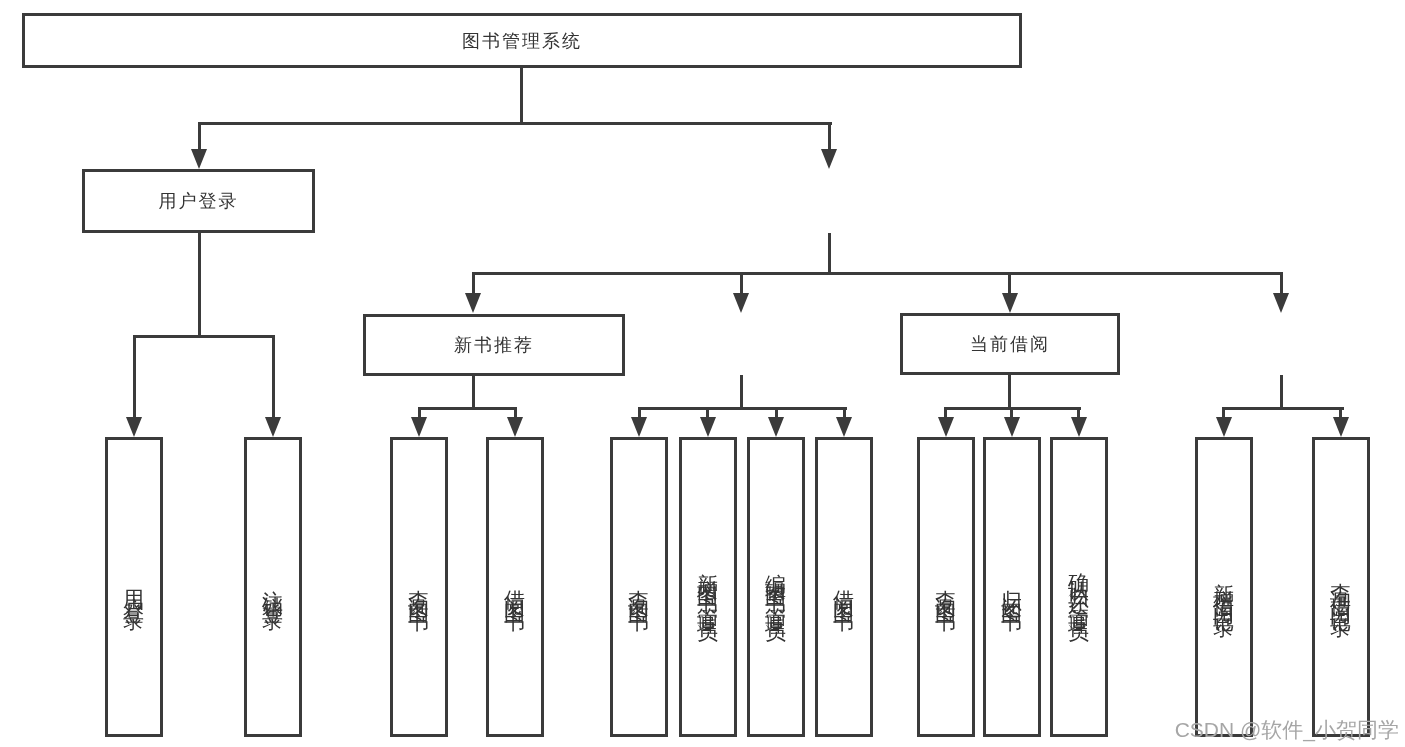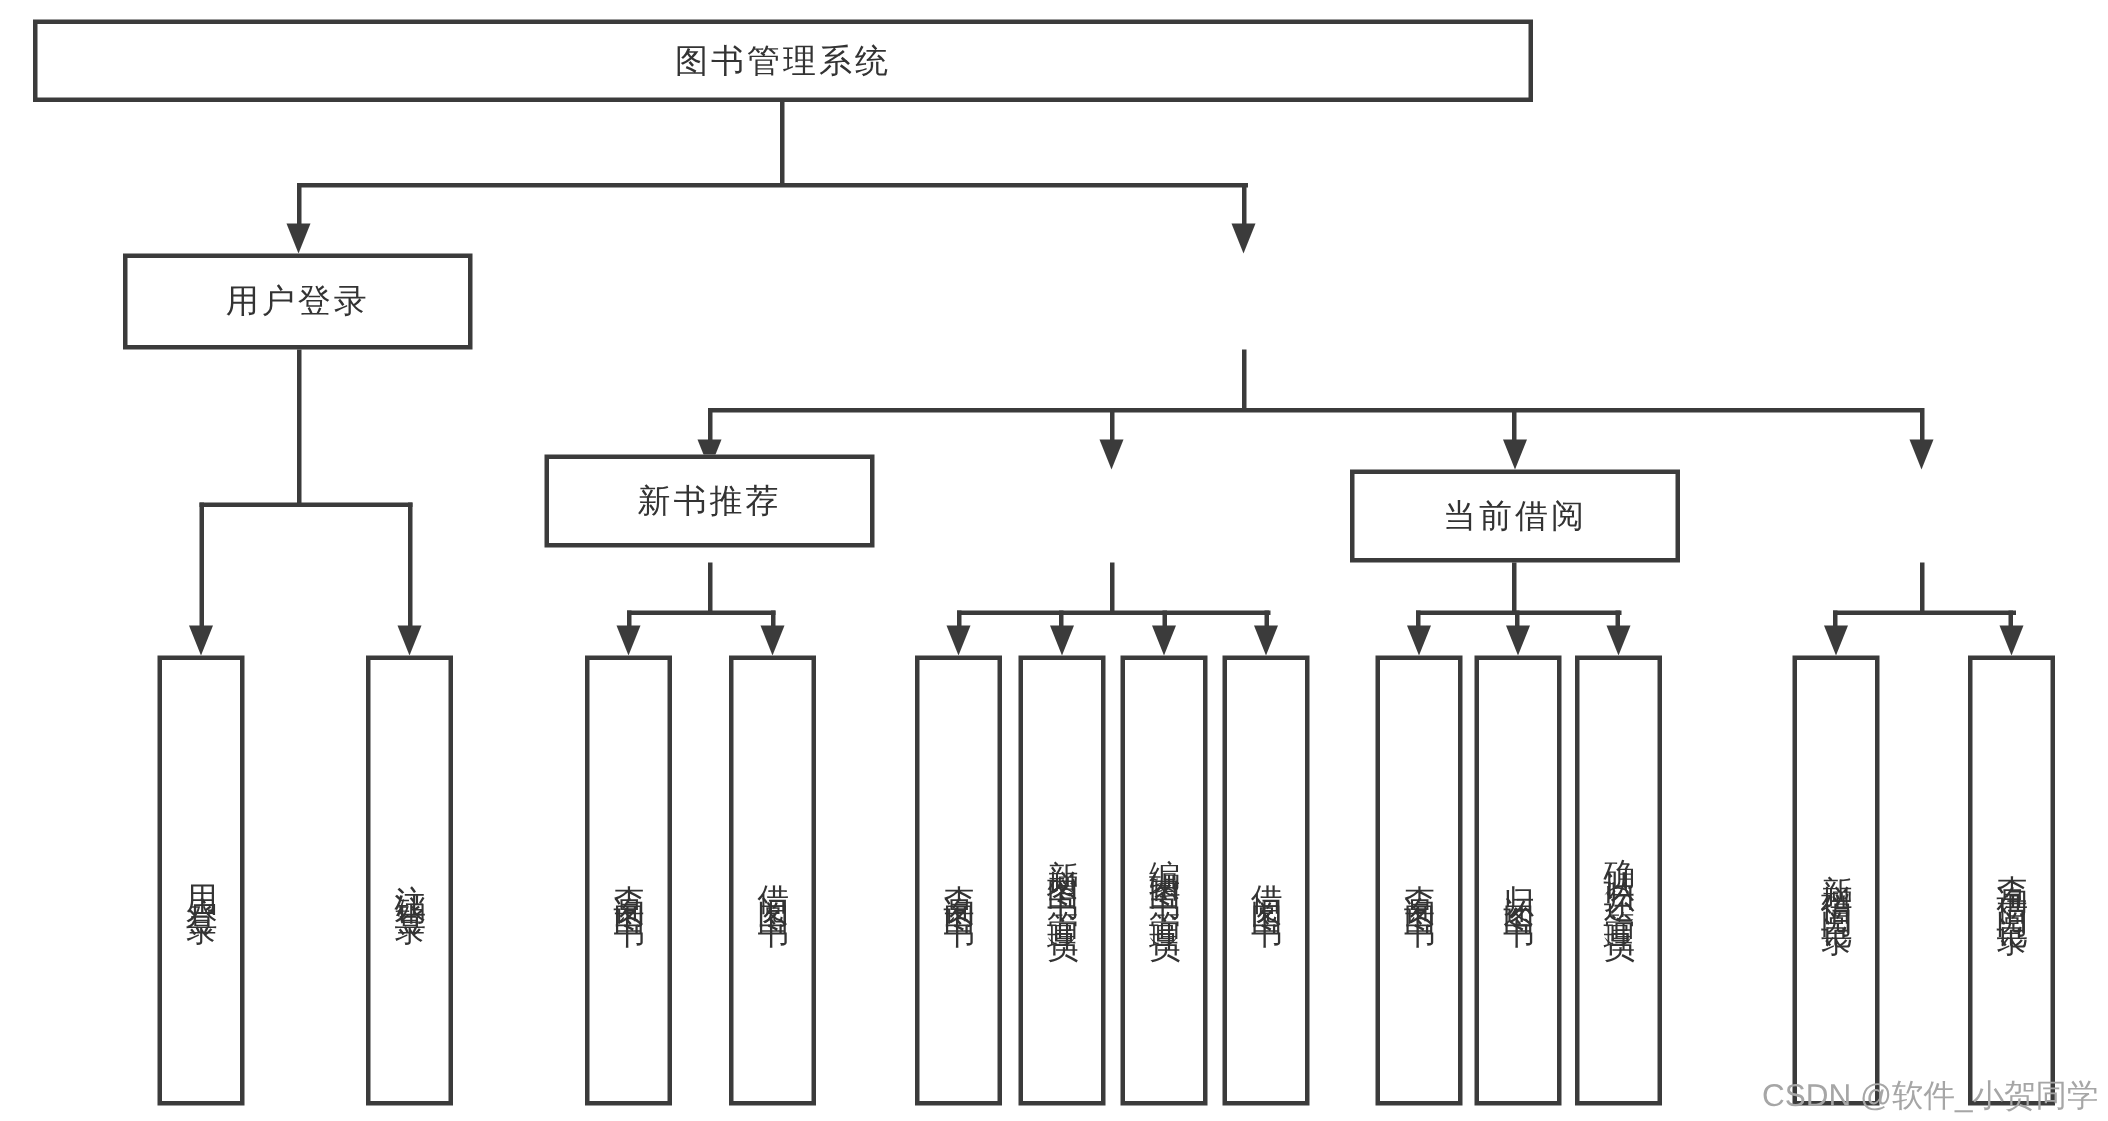--- a/index.html
+++ b/index.html
@@ -10,21 +10,21 @@
   }
   html,body{margin:0;padding:0;background:var(--bg);}
   .canvas{
     position:relative;width:1405px;height:747px;background:var(--bg);
     font-family:"Liberation Sans",sans-serif;color:var(--text);overflow:hidden;
   }
   .node{
     position:absolute;box-sizing:border-box;border:3px solid var(--line);
     background:var(--bg);display:flex;align-items:center;justify-content:center;
   }
-  .hlabel{font-size:22px;letter-spacing:2px;white-space:nowrap;}
+  .hlabel{font-size:18px;letter-spacing:2px;white-space:nowrap;}
   .vlabel{
     writing-mode:vertical-rl;text-orientation:mixed;
     font-size:21px;letter-spacing:7px;line-height:1.1;white-space:nowrap;
   }
   .line{position:absolute;background:var(--line);}
   .arrow{
     position:absolute;width:0;height:0;
     border-left:8px solid transparent;border-right:8px solid transparent;
     border-top:20px solid var(--line);
   }
@@ -64,21 +64,21 @@
   <div class="line" style="left:472px;top:272px;width:810px;height:3px"></div>
   <div class="line" style="left:472px;top:272px;width:3px;height:23px"></div>
   <div class="arrow" style="left:465px;top:293px"></div>
   <div class="line" style="left:740px;top:272px;width:3px;height:23px"></div>
   <div class="arrow" style="left:733px;top:293px"></div>
   <div class="line" style="left:1008px;top:272px;width:3px;height:23px"></div>
   <div class="arrow" style="left:1002px;top:293px"></div>
   <div class="line" style="left:1280px;top:272px;width:3px;height:23px"></div>
   <div class="arrow" style="left:1273px;top:293px"></div>
 
-  <div class="node" style="left:363px;top:303px;width:220px;height:62px">
+  <div class="node" style="left:363px;top:314px;width:262px;height:62px">
     <span class="hlabel">新书推荐</span>
   </div>
   <div class="node" style="left:900px;top:313px;width:220px;height:62px">
     <span class="hlabel">当前借阅</span>
   </div>
 
   <div class="line" style="left:472px;top:375px;width:3px;height:34px"></div>
   <div class="line" style="left:418px;top:407px;width:99px;height:3px"></div>
   <div class="line" style="left:418px;top:407px;width:3px;height:14px"></div>
   <div class="arrow" style="left:411px;top:417px"></div>

